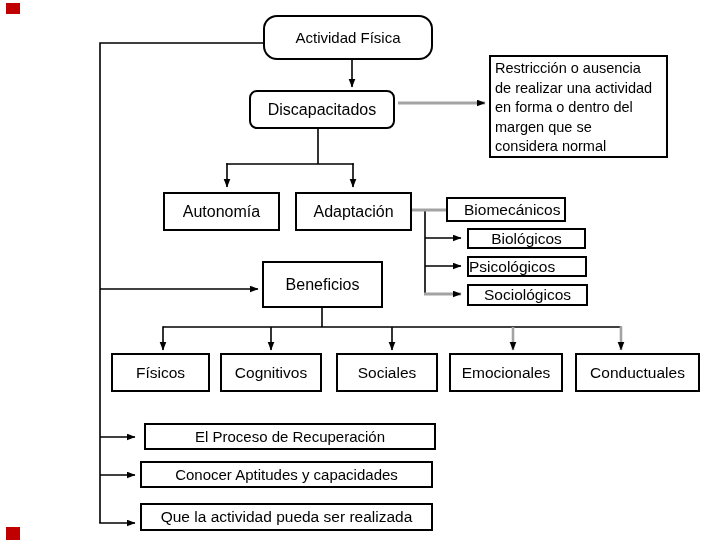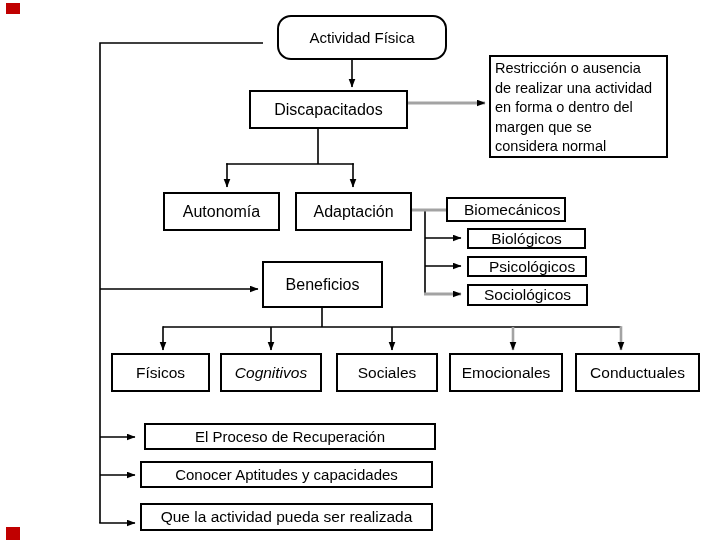--- a/index.html
+++ b/index.html
@@ -79,49 +79,49 @@
     <line x1="271" y1="327" x2="271" y2="350" stroke="#000" stroke-width="1.6" marker-end="url(#ah)"></line>
     <line x1="392" y1="327" x2="392" y2="350" stroke="#000" stroke-width="1.6" marker-end="url(#ah)"></line>
     <line x1="513" y1="327" x2="513" y2="350" stroke="#a3a3a3" stroke-width="2.6" marker-end="url(#ah)"></line>
     <line x1="621" y1="326.2" x2="621" y2="350" stroke="#a3a3a3" stroke-width="2.6" marker-end="url(#ah)"></line>
 
     <line x1="100" y1="437" x2="135" y2="437" stroke="#000" stroke-width="1.6" marker-end="url(#ah)"></line>
     <line x1="100" y1="475" x2="135" y2="475" stroke="#000" stroke-width="1.6" marker-end="url(#ah)"></line>
     <line x1="99.2" y1="523" x2="135" y2="523" stroke="#000" stroke-width="1.6" marker-end="url(#ah)"></line>
   </svg>
 
-  <div class="box rounded" style="left:263px;top:15px;width:170px;height:45px;margin-left:14px;">Actividad Física</div>
+  <div class="box rounded" style="left:263px;top:15px;width:170px;height:45px;">Actividad Física</div>
 
-  <div class="box big" style="left:249px;top:90px;width:159px;height:39px;">Discapacitados</div>
+  <div class="box big" style="left:249px;top:90px;width:146px;height:39px;border-radius:8px;">Discapacitados</div>
 
   <div id="restriccion-box" style="left:489px;top:43px;width:179px;height:103px;margin-top:12px;">
     <div>Restricción o ausencia</div>
     <div>de realizar una actividad</div>
     <div>en forma o dentro del</div>
     <div>margen que se</div>
     <div>considera normal</div>
   </div>
 
   <div class="box big" style="left:295px;top:192px;width:117px;height:39px;">Adaptación</div>
 
   <div class="box big" style="left:163px;top:192px;width:117px;height:39px;">Autonomía</div>
 
   <div class="box leftalign" style="left:446px;top:197px;width:120px;height:25px;font-size:15.5px;padding-left:16px;">Biomecánicos</div>
 
   <div class="box" style="left:467px;top:228px;width:119px;height:21px;font-size:15.5px;">Biológicos</div>
 
-  <div class="box leftalign" style="left:467px;top:256px;width:120px;height:21px;font-size:15.5px;padding-left:20px;">Psicológicos</div>
+  <div class="box leftalign" style="left:467px;top:256px;width:120px;height:21px;font-size:15.5px;padding-left:0;">Psicológicos</div>
 
   <div class="box" style="left:467px;top:284px;width:121px;height:22px;font-size:15.5px;">Sociológicos</div>
 
   <div class="box big" style="left:262px;top:261px;width:121px;height:47px;">Beneficios</div>
 
   <div class="box" style="left:111px;top:353px;width:99px;height:39px;font-size:15.5px;">Físicos</div>
 
-  <div class="box" style="left:220px;top:353px;width:102px;height:39px;font-size:15.5px;font-style:italic;">Cognitivos</div>
+  <div class="box" style="left:220px;top:353px;width:102px;height:39px;font-size:15.5px;">Cognitivos</div>
 
   <div class="box" style="left:336px;top:353px;width:102px;height:39px;font-size:15.5px;">Sociales</div>
 
   <div class="box" style="left:449px;top:353px;width:114px;height:39px;font-size:15.5px;">Emocionales</div>
 
   <div class="box" style="left:575px;top:353px;width:125px;height:39px;font-size:15.5px;">Conductuales</div>
 
   <div class="box" style="left:144px;top:423px;width:292px;height:27px;">El Proceso de Recuperación</div>
 
   <div class="box" style="left:140px;top:461px;width:293px;height:27px;">Conocer Aptitudes y capacidades</div>

